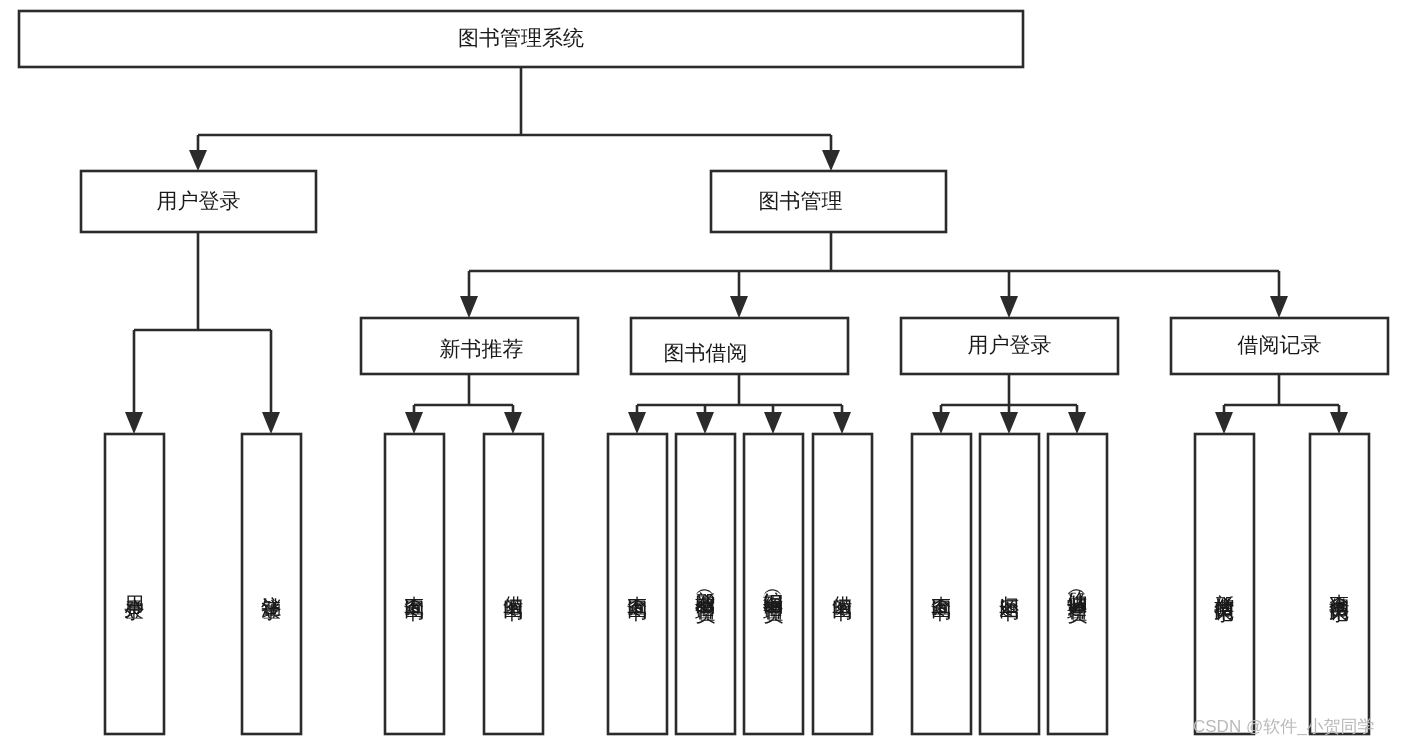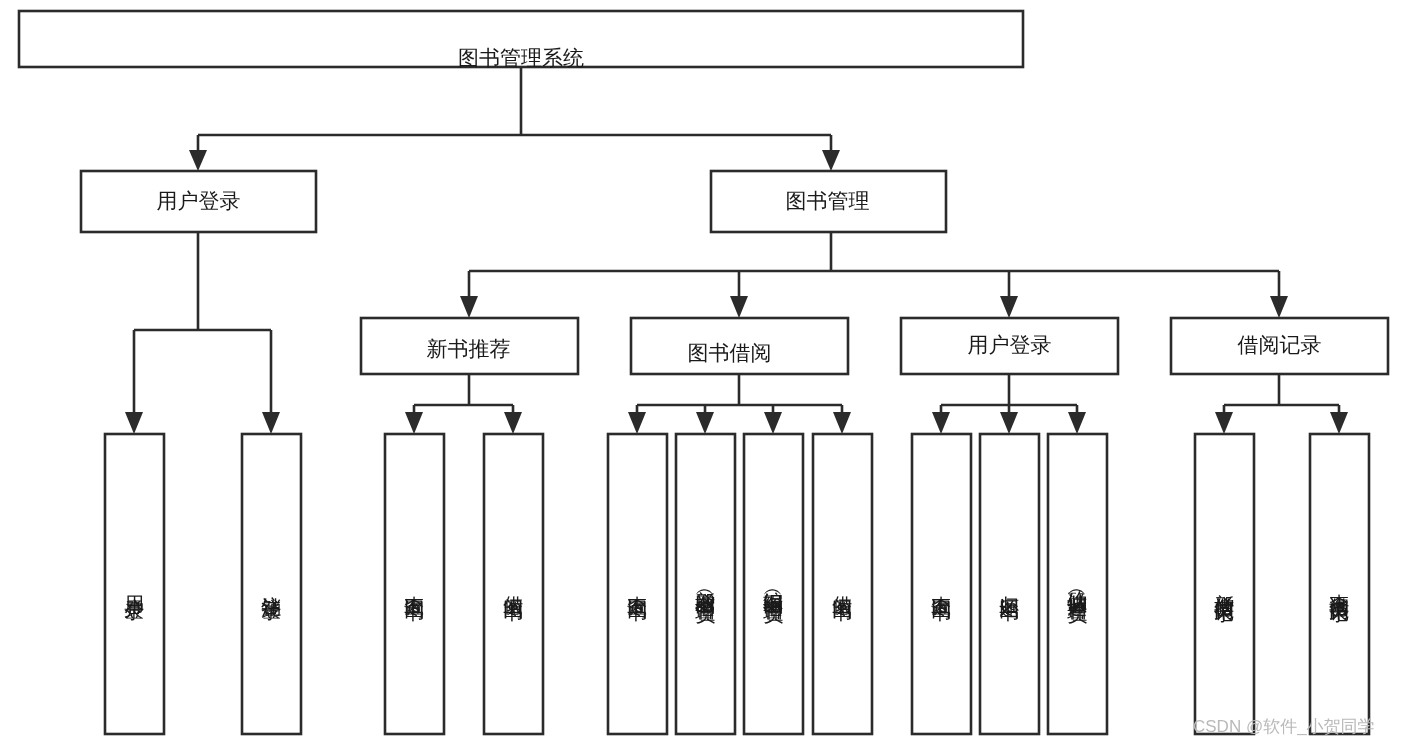--- a/index.html
+++ b/index.html
@@ -162,29 +162,29 @@
     <rect class="node-box" x="813" y="434" width="59" height="300"></rect>
 
     <rect class="node-box" x="912" y="434" width="59" height="300"></rect>
     <rect class="node-box" x="980" y="434" width="59" height="300"></rect>
     <rect class="node-box" x="1048" y="434" width="59" height="300"></rect>
 
     <rect class="node-box" x="1195" y="434" width="59" height="300"></rect>
     <rect class="node-box" x="1310" y="434" width="59" height="300"></rect>
   </svg>
 
-  <div class="node-label label-h" style="left:19px; top:11px; width:1004px; height:56px;margin-top:20px;">图书管理系统</div>
+  <div class="node-label label-h" style="left:19px; top:11px; width:1004px; height:56px;">图书管理系统</div>
 
   <div class="node-label label-h" style="left:81px; top:171px; width:235px; height:61px;">用户登录</div>
 
-  <div class="node-label label-h" style="left:710px; top:171px; width:235px; height:61px;">图书管理</div>
-
-  <div class="node-label label-h" style="left:360px; top:318px; width:217px; height:64px;border-radius:9px;">新书推荐</div>
-
-  <div class="node-label label-h" style="left:621px; top:318px; width:217px; height:72px;border-radius:12px;">图书借阅</div>
+  <div class="node-label label-h" style="left:683px; top:171px; width:235px; height:61px;">图书管理</div>
+
+  <div class="node-label label-h" style="left:373px; top:318px; width:217px; height:64px;border-radius:9px;">新书推荐</div>
+
+  <div class="node-label label-h" style="left:597px; top:318px; width:217px; height:72px;border-radius:12px;">图书借阅</div>
 
   <div class="node-label label-h" style="left:901px; top:318px; width:217px; height:56px;">用户登录</div>
 
   <div class="node-label label-h" style="left:1171px; top:318px; width:217px; height:56px;">借阅记录</div>
 
   <div class="node-label label-v" style="left:105px; top:434px; width:59px; height:300px;">用户登录</div>
   <div class="node-label label-v" style="left:242px; top:434px; width:59px; height:300px;">注销登录</div>
 
   <div class="node-label label-v" style="left:385px; top:434px; width:59px; height:300px;">查询图书</div>
   <div class="node-label label-v" style="left:484px; top:434px; width:59px; height:300px;">借阅图书</div>

